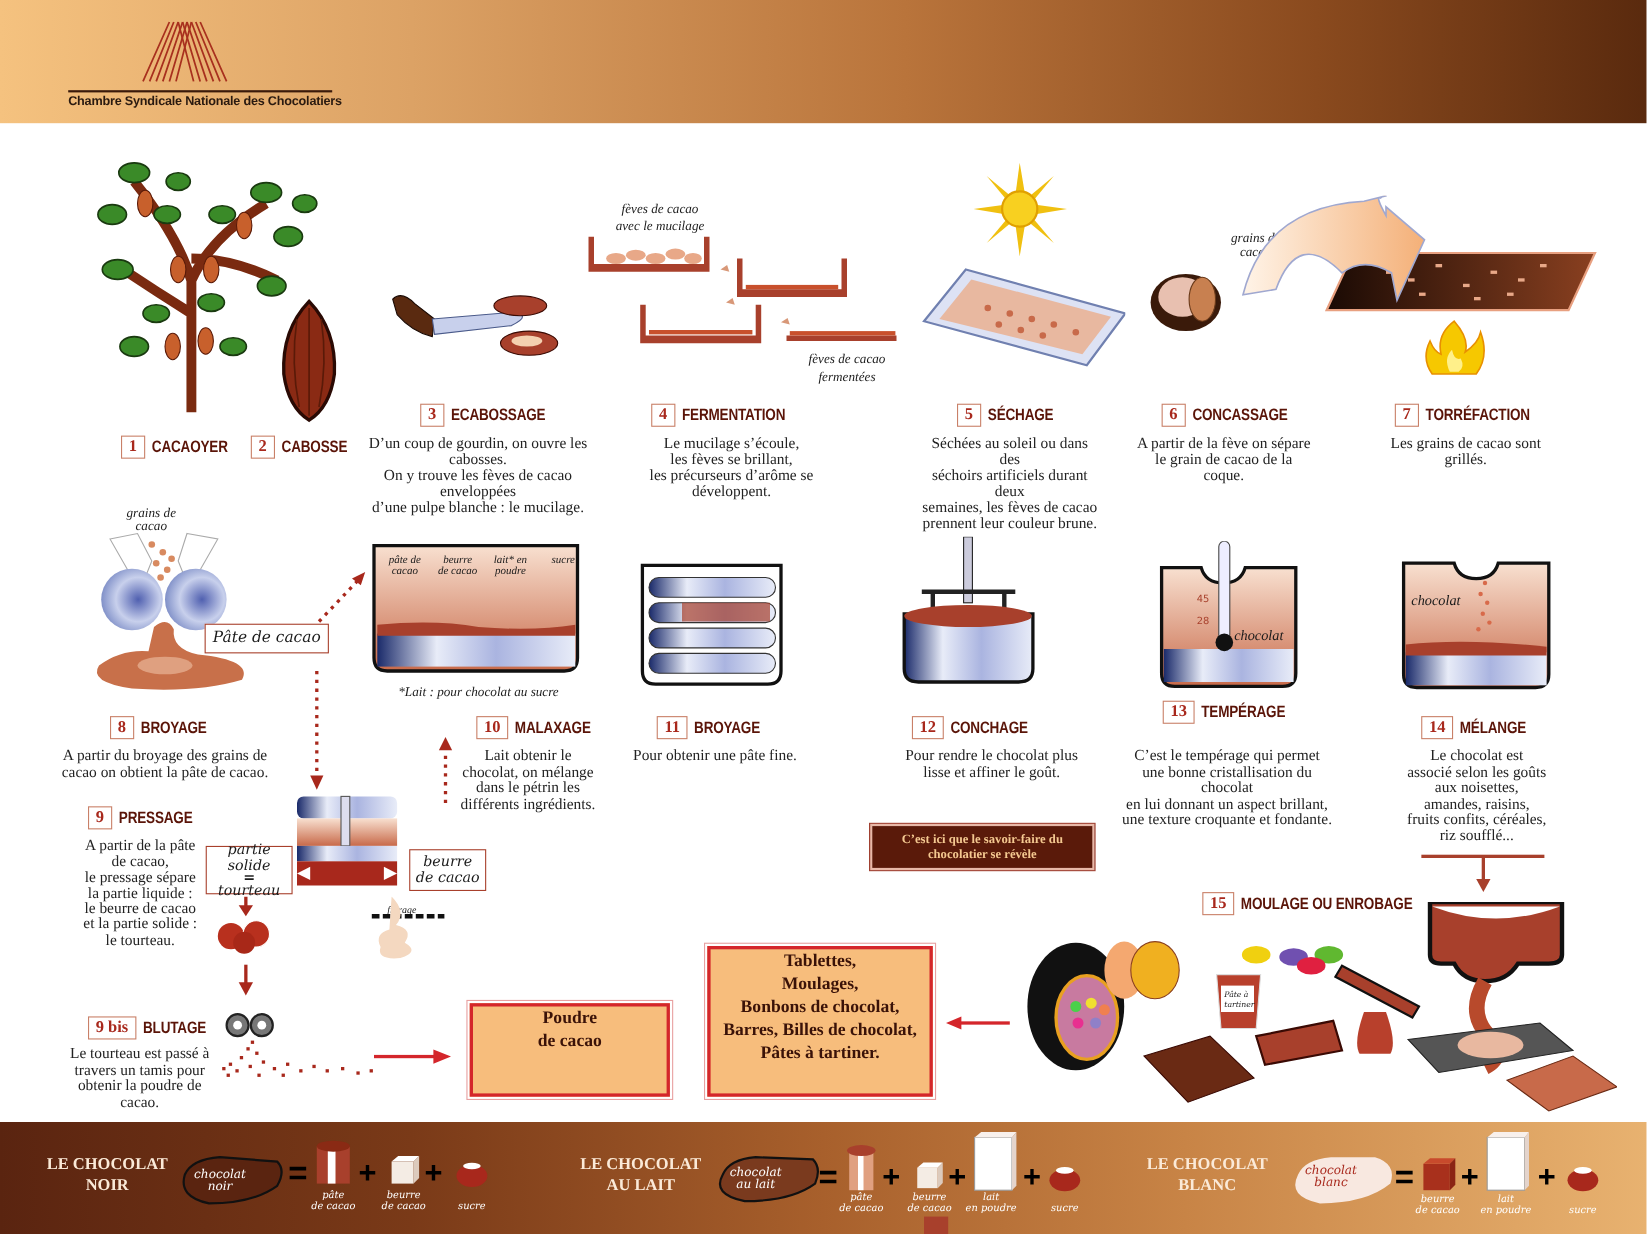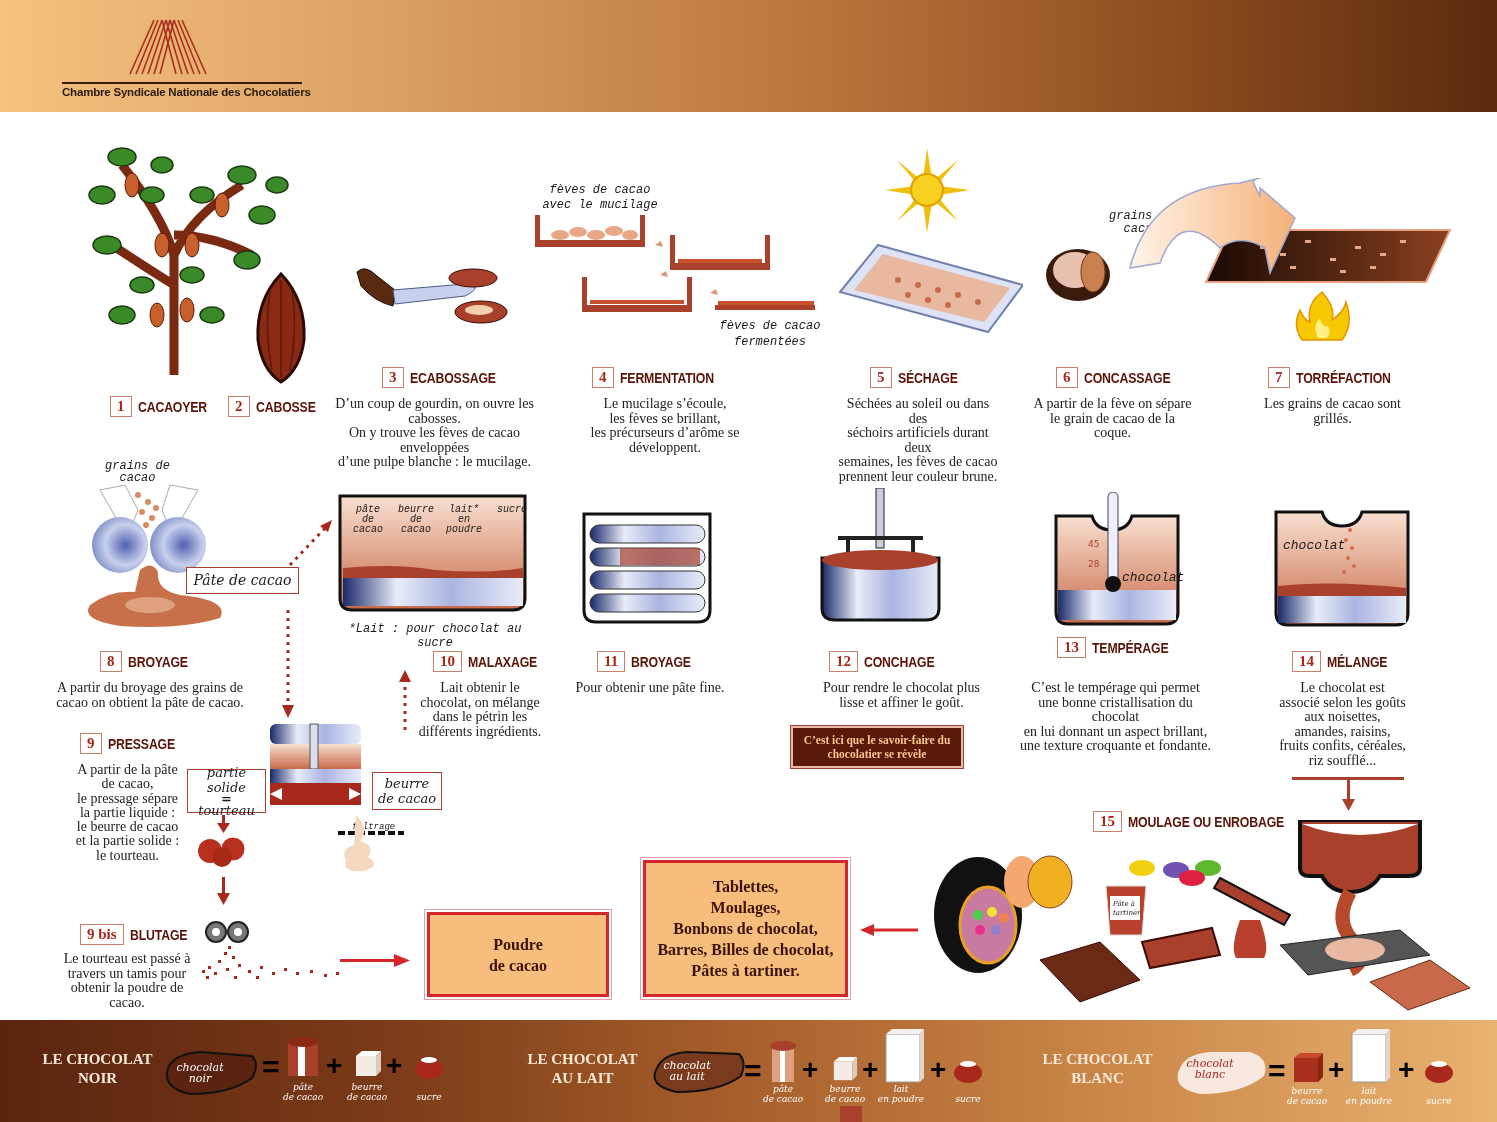--- a/index.html
+++ b/index.html
@@ -11,23 +11,23 @@
 #logo-svg{left:128px;top:18px;width:80px;height:58px}
 #logo-line{left:62px;top:82px;width:240px;height:2px;background:#3a1a0a}
 #logo-text{left:62px;top:86px;font-family:"Liberation Sans",sans-serif;font-size:11.5px;font-weight:bold;color:#2a1a10;letter-spacing:-0.2px}
 #title{left:390px;top:40px;font-family:"Liberation Serif",serif;font-weight:bold;font-size:37px;color:#fff;letter-spacing:1.5px}
 
 .step{display:flex;align-items:center;gap:6px;white-space:nowrap}
 .num{display:inline-block;border:1.5px solid #c98068;color:#a8281c;font-family:"Liberation Serif",serif;font-weight:bold;font-size:15px;padding:0 6px;height:21px;line-height:19px;background:#fff}
 .lbl{font-family:"Liberation Sans",sans-serif;font-weight:bold;font-size:15px;color:#5a1408;transform:scaleX(0.82);transform-origin:left center;letter-spacing:-0.2px}
 .desc{font-size:14px;line-height:14.5px;text-align:center;color:#222}
 
-.prodbox{background:#f7bd7c;border:3px solid #d4262b;outline:1px solid #e8a0a0;outline-offset:2px;display:flex;align-items:center;justify-content:center;text-align:center;font-weight:bold;color:#3a1208;font-size:16px;line-height:21px}
+.prodbox{background:#f7bd7c;border:3px solid #d4262b;outline:1px solid #e8a0a0;outline-offset:2px;display:flex;justify-content:center;text-align:center;font-weight:bold;color:#3a1208;font-size:16px;line-height:21px}
 .savoir{background:#5a1a0a;border:2px solid #e8b8a8;outline:1px solid #a04030;color:#f4c890;font-weight:bold;font-size:11.5px;line-height:14px;display:flex;align-items:center;justify-content:center;text-align:center}
-.script{font-family:Liberation Mono, monospace;font-style:italic;color:#1a1a1a}
+.script{font-family:Liberation Serif, serif;font-style:italic;color:#1a1a1a}
 .scriptbox{border:1.5px solid #a8402c;background:#fff;font-family:"DejaVu Serif",serif;font-style:italic;color:#1a1a1a;font-size:13px;text-align:center;line-height:15px;display:flex;align-items:center;justify-content:center}
 
 #footer{left:0;top:1020px;width:1497px;height:102px;background:linear-gradient(90deg,#5a2410 0%,#7a3a18 25%,#a8602c 50%,#c88446 72%,#e8b270 100%)}
 .ft-title{color:#fbead8;font-weight:bold;font-size:15px;text-align:center;line-height:19px}
 .ft-eq{color:#000;font-weight:bold;font-size:30px;font-family:"Liberation Sans",sans-serif}
 .ft-plus{color:#000;font-weight:bold;font-size:28px;font-family:"Liberation Sans",sans-serif}
 .ft-cap{color:#fff;font-family:"DejaVu Serif",serif;font-style:italic;font-size:9px;text-align:center;line-height:10px}
 .bar-label{font-family:"DejaVu Serif",serif;font-style:italic;font-size:11px;text-align:center;line-height:11px}
 </style>
 </head>
@@ -370,21 +370,21 @@
   <div>Pour obtenir une pâte fine.</div>
 </div>
 <div class="abs step" style="left:829px;top:651px">
   <span class="num">12</span>
   <span class="lbl">CONCHAGE</span>
 </div>
 <div class="abs desc" style="left:819px;top:681px;width:165px">
   <div>Pour rendre le chocolat plus</div>
   <div>lisse et affiner le goût.</div>
 </div>
-<div class="abs savoir" style="left:791px;top:726px;width:172px;height:42px">C’est ici que le savoir-faire du chocolatier se révèle</div>
+<div class="abs savoir" style="left:791px;top:749px;width:204px;height:42px">C’est ici que le savoir-faire du chocolatier se révèle</div>
 <div class="abs step" style="left:1057px;top:637px">
   <span class="num">13</span>
   <span class="lbl">TEMPÉRAGE</span>
 </div>
 <div class="abs desc" style="left:1018px;top:681px;width:195px">
   <div>C’est le tempérage qui permet</div>
   <div>une bonne cristallisation du chocolat</div>
   <div>en lui donnant un aspect brillant,</div>
   <div>une texture croquante et fondante.</div>
 </div>

